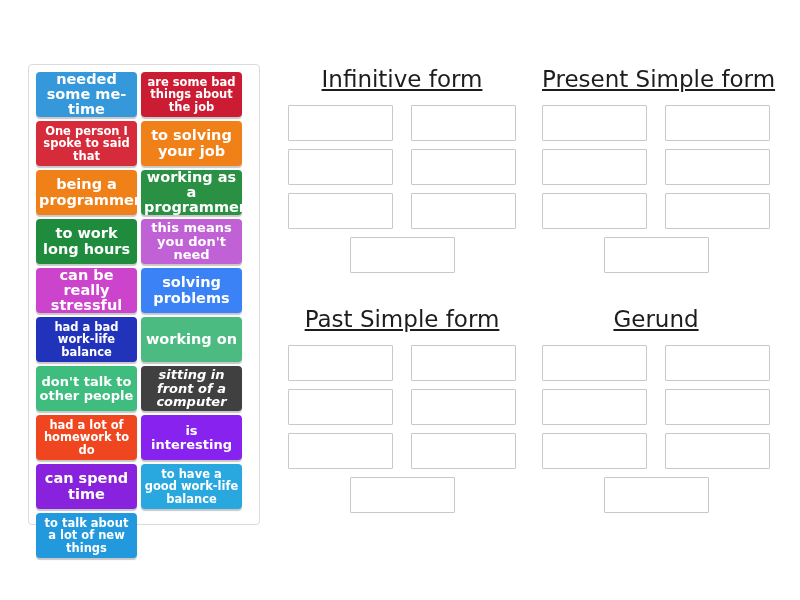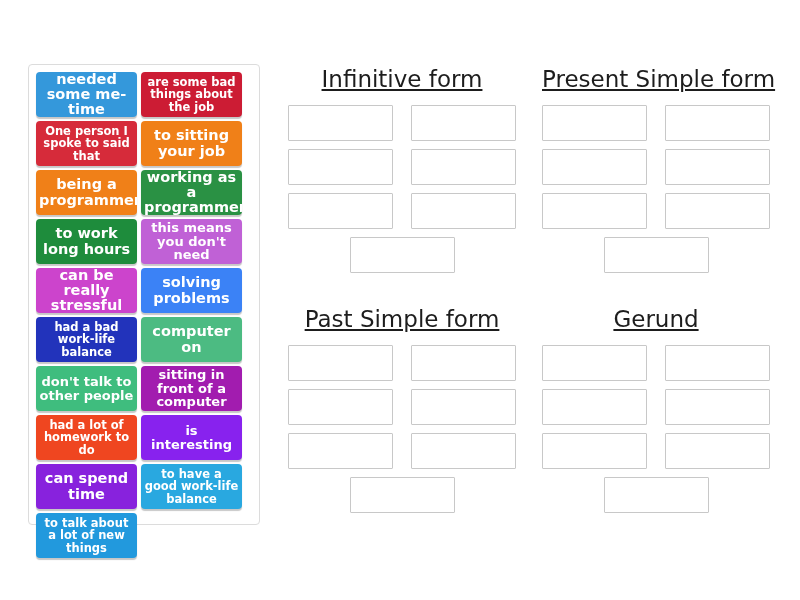--- a/index.html
+++ b/index.html
@@ -116,21 +116,21 @@
       <div class="tile t-lg" style="background: rgb(52, 152, 219);">
         <span>needed some me-time</span>
       </div>
       <div class="tile t-sm" style="background: rgb(204, 28, 52);">
         <span>are some bad things about the job</span>
       </div>
       <div class="tile t-sm" style="background: rgb(214, 43, 58);">
         <span>One person I spoke to said that</span>
       </div>
       <div class="tile t-lg" style="background: rgb(240, 128, 24);">
-        <span>to sitting your job</span>
+        <span>to solving your job</span>
       </div>
       <div class="tile t-lg" style="background: rgb(240, 128, 24);">
         <span>being a programmer</span>
       </div>
       <div class="tile t-lg" style="background: rgb(42, 145, 68);">
         <span>working as a programmer</span>
       </div>
       <div class="tile t-lg" style="background: rgb(30, 140, 60);">
         <span>to work long hours</span>
       </div>
@@ -140,26 +140,26 @@
       <div class="tile t-lg" style="background: rgb(204, 68, 204);">
         <span>can be really stressful</span>
       </div>
       <div class="tile t-lg" style="background: #3b82f6;">
         <span>solving problems</span>
       </div>
       <div class="tile t-sm" style="background: rgb(34, 51, 187);">
         <span>had a bad work-life balance</span>
       </div>
       <div class="tile t-lg" style="background: rgb(76, 187, 130);">
-        <span>computer on</span>
+        <span>working on</span>
       </div>
       <div class="tile t-md" style="background: rgb(63, 189, 126);">
         <span>don't talk to other people</span>
       </div>
-      <div class="tile t-md" style="background: #a21caf;">
+      <div class="tile t-md" style="background: #404040; font-style: italic;">
         <span>sitting in front of a computer</span>
       </div>
       <div class="tile t-sm" style="background: rgb(239, 70, 32);">
         <span>had a lot of homework to do</span>
       </div>
       <div class="tile t-md" style="background: rgb(136, 34, 238);">
         <span>is interesting</span>
       </div>
       <div class="tile t-lg" style="background: rgb(136, 34, 221);">
         <span>can spend time</span>

